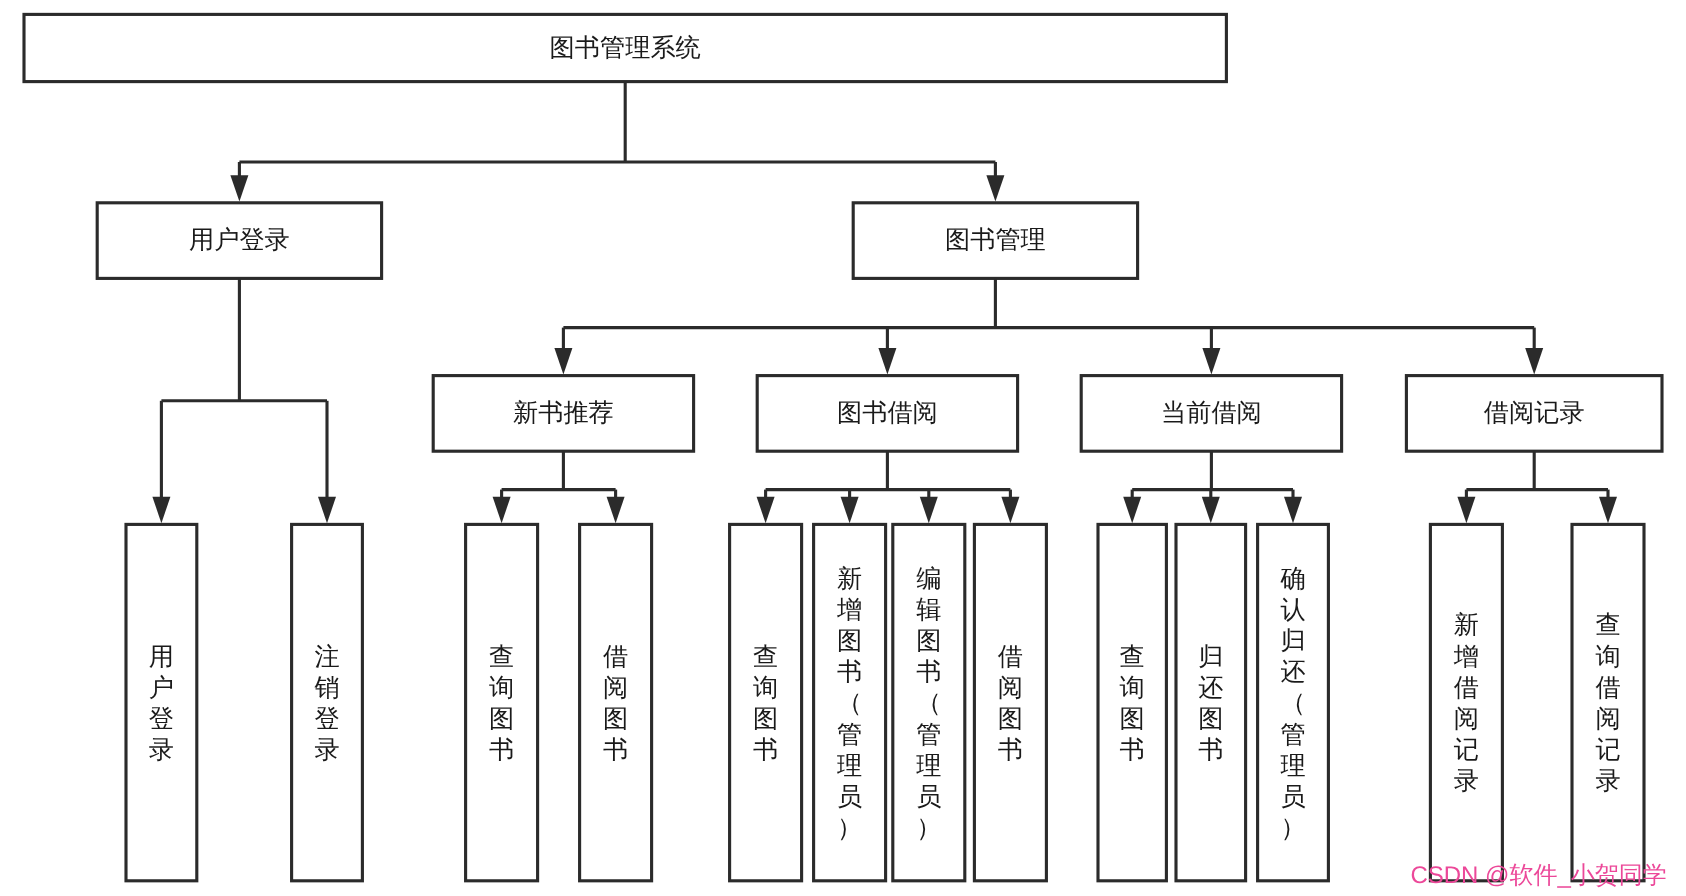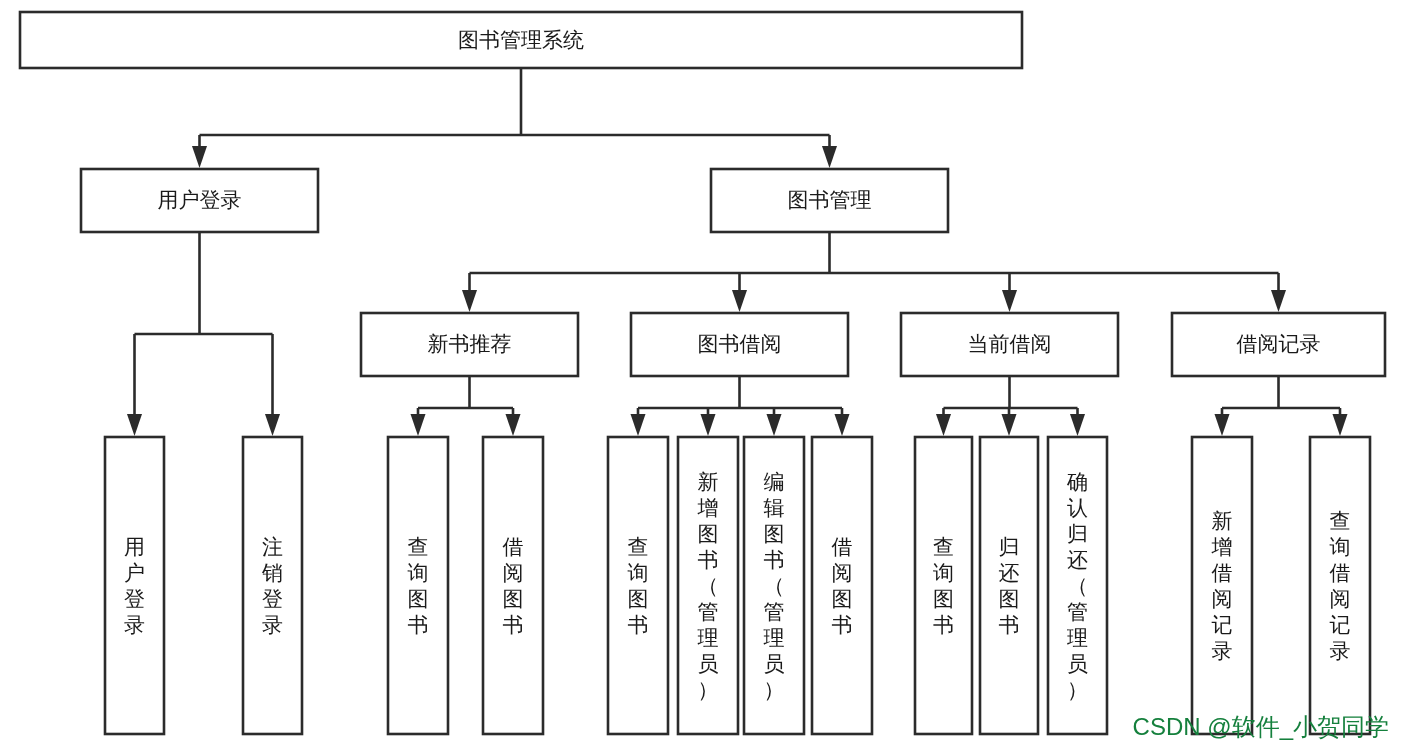--- a/index.html
+++ b/index.html
@@ -50,22 +50,22 @@
     font-family: "Liberation Sans", "DejaVu Sans", sans-serif;
     font-size: 21px;
     fill: #1a1a1a;
     text-anchor: middle;
   }
   .watermark {
     position: absolute;
     right: 16px;
     bottom: 4px;
     font-family: "Liberation Sans", "DejaVu Sans", sans-serif;
-    font-size: 24px;
-    color: #15803d;
+    font-size: 20px;
+    color: #ec4899;
     white-space: nowrap;
     user-select: none;
   }
 </style>
 </head>
 <body>
 
 <div id="diagram-root">
   <svg class="flow" viewBox="0 0 1405 747">
     <g id="edges-layer">

